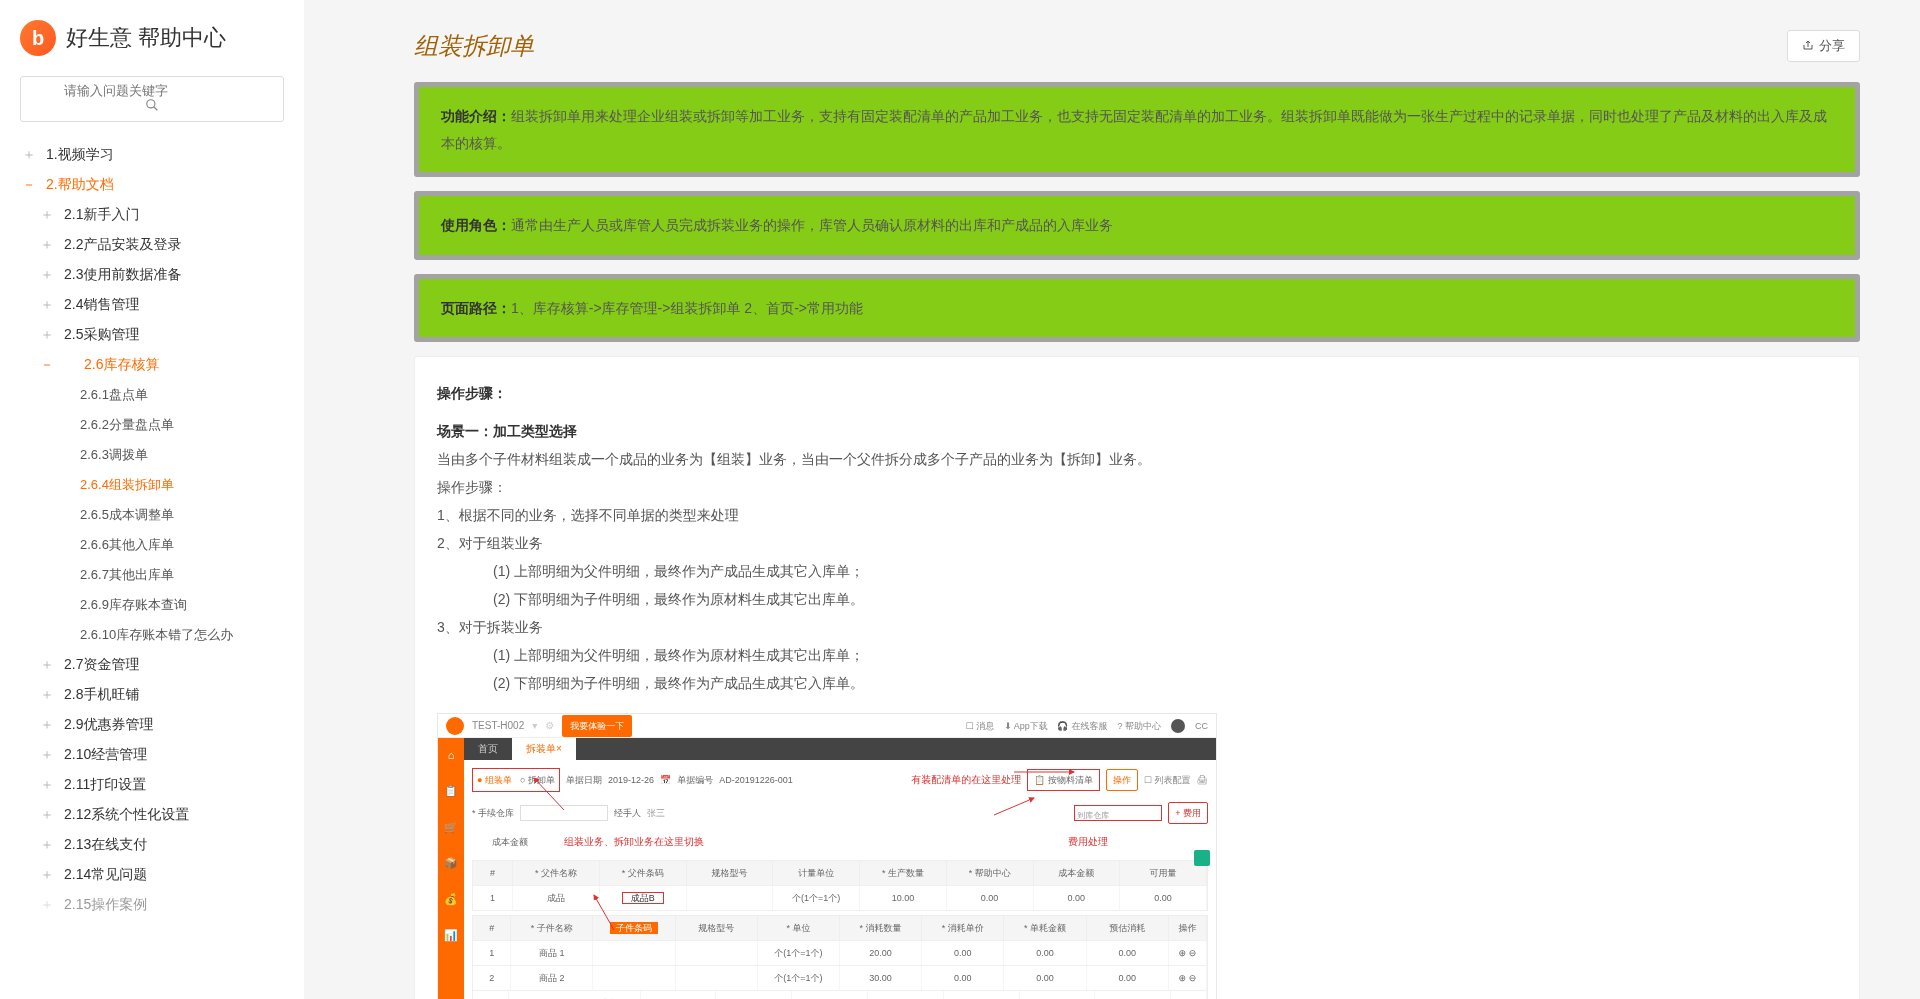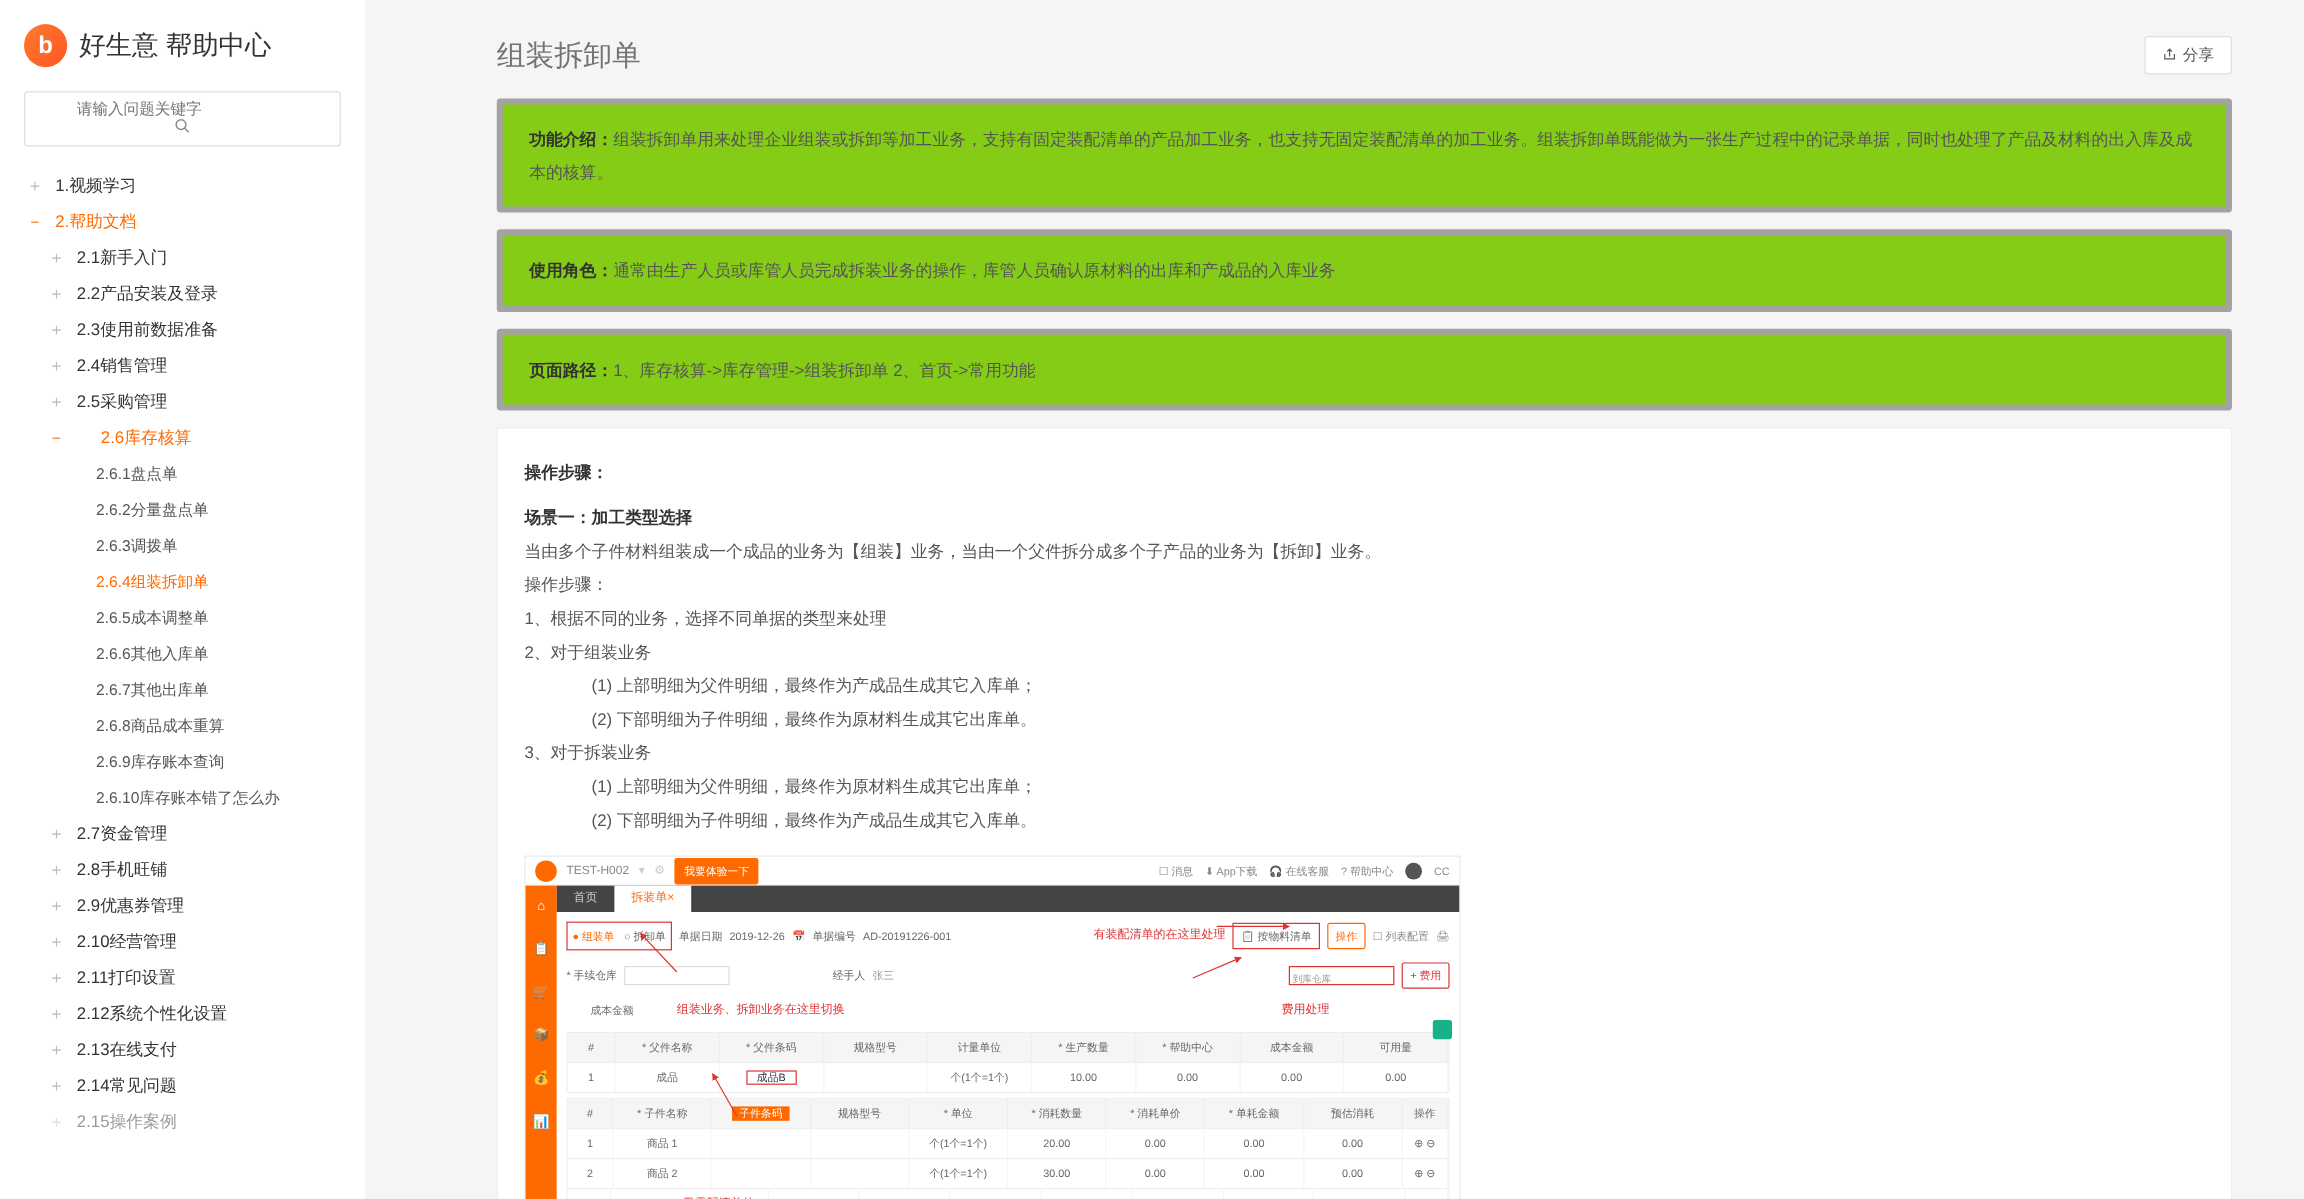--- a/index.html
+++ b/index.html
@@ -15,21 +15,21 @@
 .nav-item { display: flex; align-items: center; padding: 6px 0; cursor: pointer; color: #333; font-size: 14px; }
 .nav-item.lvl1 { font-weight: 500; }
 .nav-item.lvl2 { padding-left: 18px; }
 .nav-item.lvl3 { padding-left: 60px; font-size: 13px; color: #555; }
 .nav-item.active { color: #ff6a00; }
 .nav-item.expanded > .nav-icon { color: #ff6a00; }
 .nav-icon { width: 18px; height: 18px; margin-right: 8px; display: inline-flex; align-items: center; justify-content: center; font-size: 14px; color: #bbb; }
 .nav-icon.minus { color: #ff6a00; }
 .main { flex: 1; padding: 30px 60px 30px 110px; }
 .title-row { display: flex; justify-content: space-between; align-items: center; margin-bottom: 20px; }
-.page-title { font-size: 24px; font-weight: 500; color: #737373; }
+.page-title { font-size: 24px; font-weight: 500; color: #a16207; font-style: italic; }
 .share-btn { border: 1px solid #ddd; background: #fff; padding: 6px 14px; border-radius: 3px; cursor: pointer; color: #555; font-size: 13px; display: flex; align-items: center; gap: 5px; }
 .card { background: #84cc16; border: 5px solid #a3a3a3; border-radius: 3px; padding: 16px 22px; margin-bottom: 14px; line-height: 1.9; color: #555; }
 .card strong { color: #333; font-weight: 600; }
 .content-card { background: #fff; border: 1px solid #eee; border-radius: 3px; padding: 22px; line-height: 2.0; color: #555; }
 .content-card .bold { font-weight: 600; color: #333; }
 .indent2 { padding-left: 56px; }
 .diagram { margin-top: 16px; border: 1px solid #e8e8e8; background: #fcfcfc; position: relative; width: 780px; height: 345px; font-size: 10px; }
 .d-topbar { height: 24px; background: #fff; border-bottom: 1px solid #eee; display: flex; align-items: center; padding: 0 8px; justify-content: space-between; }
 .d-logo { width:18px; height:18px; background:#ff6a00; border-radius:50%; }
 .d-top-right { display:flex; gap:10px; color:#888; font-size:9px; align-items:center; }
@@ -127,23 +127,20 @@
     <div class="nav-item lvl3">
         <span>2.6.5成本调整单</span>
       </div>
     <div class="nav-item lvl3">
         <span>2.6.6其他入库单</span>
       </div>
     <div class="nav-item lvl3">
         <span>2.6.7其他出库单</span>
       </div>
     <div class="nav-item lvl3">
-        <span>2.6.8商品成本重算</span>
-      </div>
-    <div class="nav-item lvl3">
         <span>2.6.9库存账本查询</span>
       </div>
     <div class="nav-item lvl3">
         <span>2.6.10库存账本错了怎么办</span>
       </div>
     <div class="nav-item lvl2">
         <span class="nav-icon">＋</span>
         <span>2.7资金管理</span>
       </div>
     <div class="nav-item lvl2">
@@ -257,21 +254,21 @@
             <span style="flex:1;"></span>
             <span class="d-red">有装配清单的在这里处理</span>
             <span class="d-btn-out">📋 <span>按物料清单</span></span>
             <span class="d-btn-g">操作</span>
             <span style="color:#888;">☐ <span>列表配置</span></span>
             <span style="color:#888;">🖨</span>
           </div>
           <div class="d-row1" style="margin-top:10px;">
             <span>* <span>手续仓库</span></span>
               <span class="d-input"></span>
-            <span style="margin-left:80px;text-align:center;">经手人</span> 
+            <span style="text-align:center;">经手人</span> 
               <span style="color:#999;">张三</span>
             <span style="flex:1;"></span>
             <span class="d-input red"><span style="font-size:8px;color:#999;padding:0 2px;">到库仓库</span></span>
             <span class="d-btn-g" style="border-color:#d33;color:#d33;">+ <span>费用</span></span>
           </div>
           <div class="d-row1" style="margin-top:8px;">
             <span style="margin-left:20px;">成本金额</span>
             <span class="d-red" style="margin-left:30px;">组装业务、拆卸业务在这里切换</span>
             <span style="flex:1;"></span>
             <span class="d-red" style="margin-right:100px;">费用处理</span>

